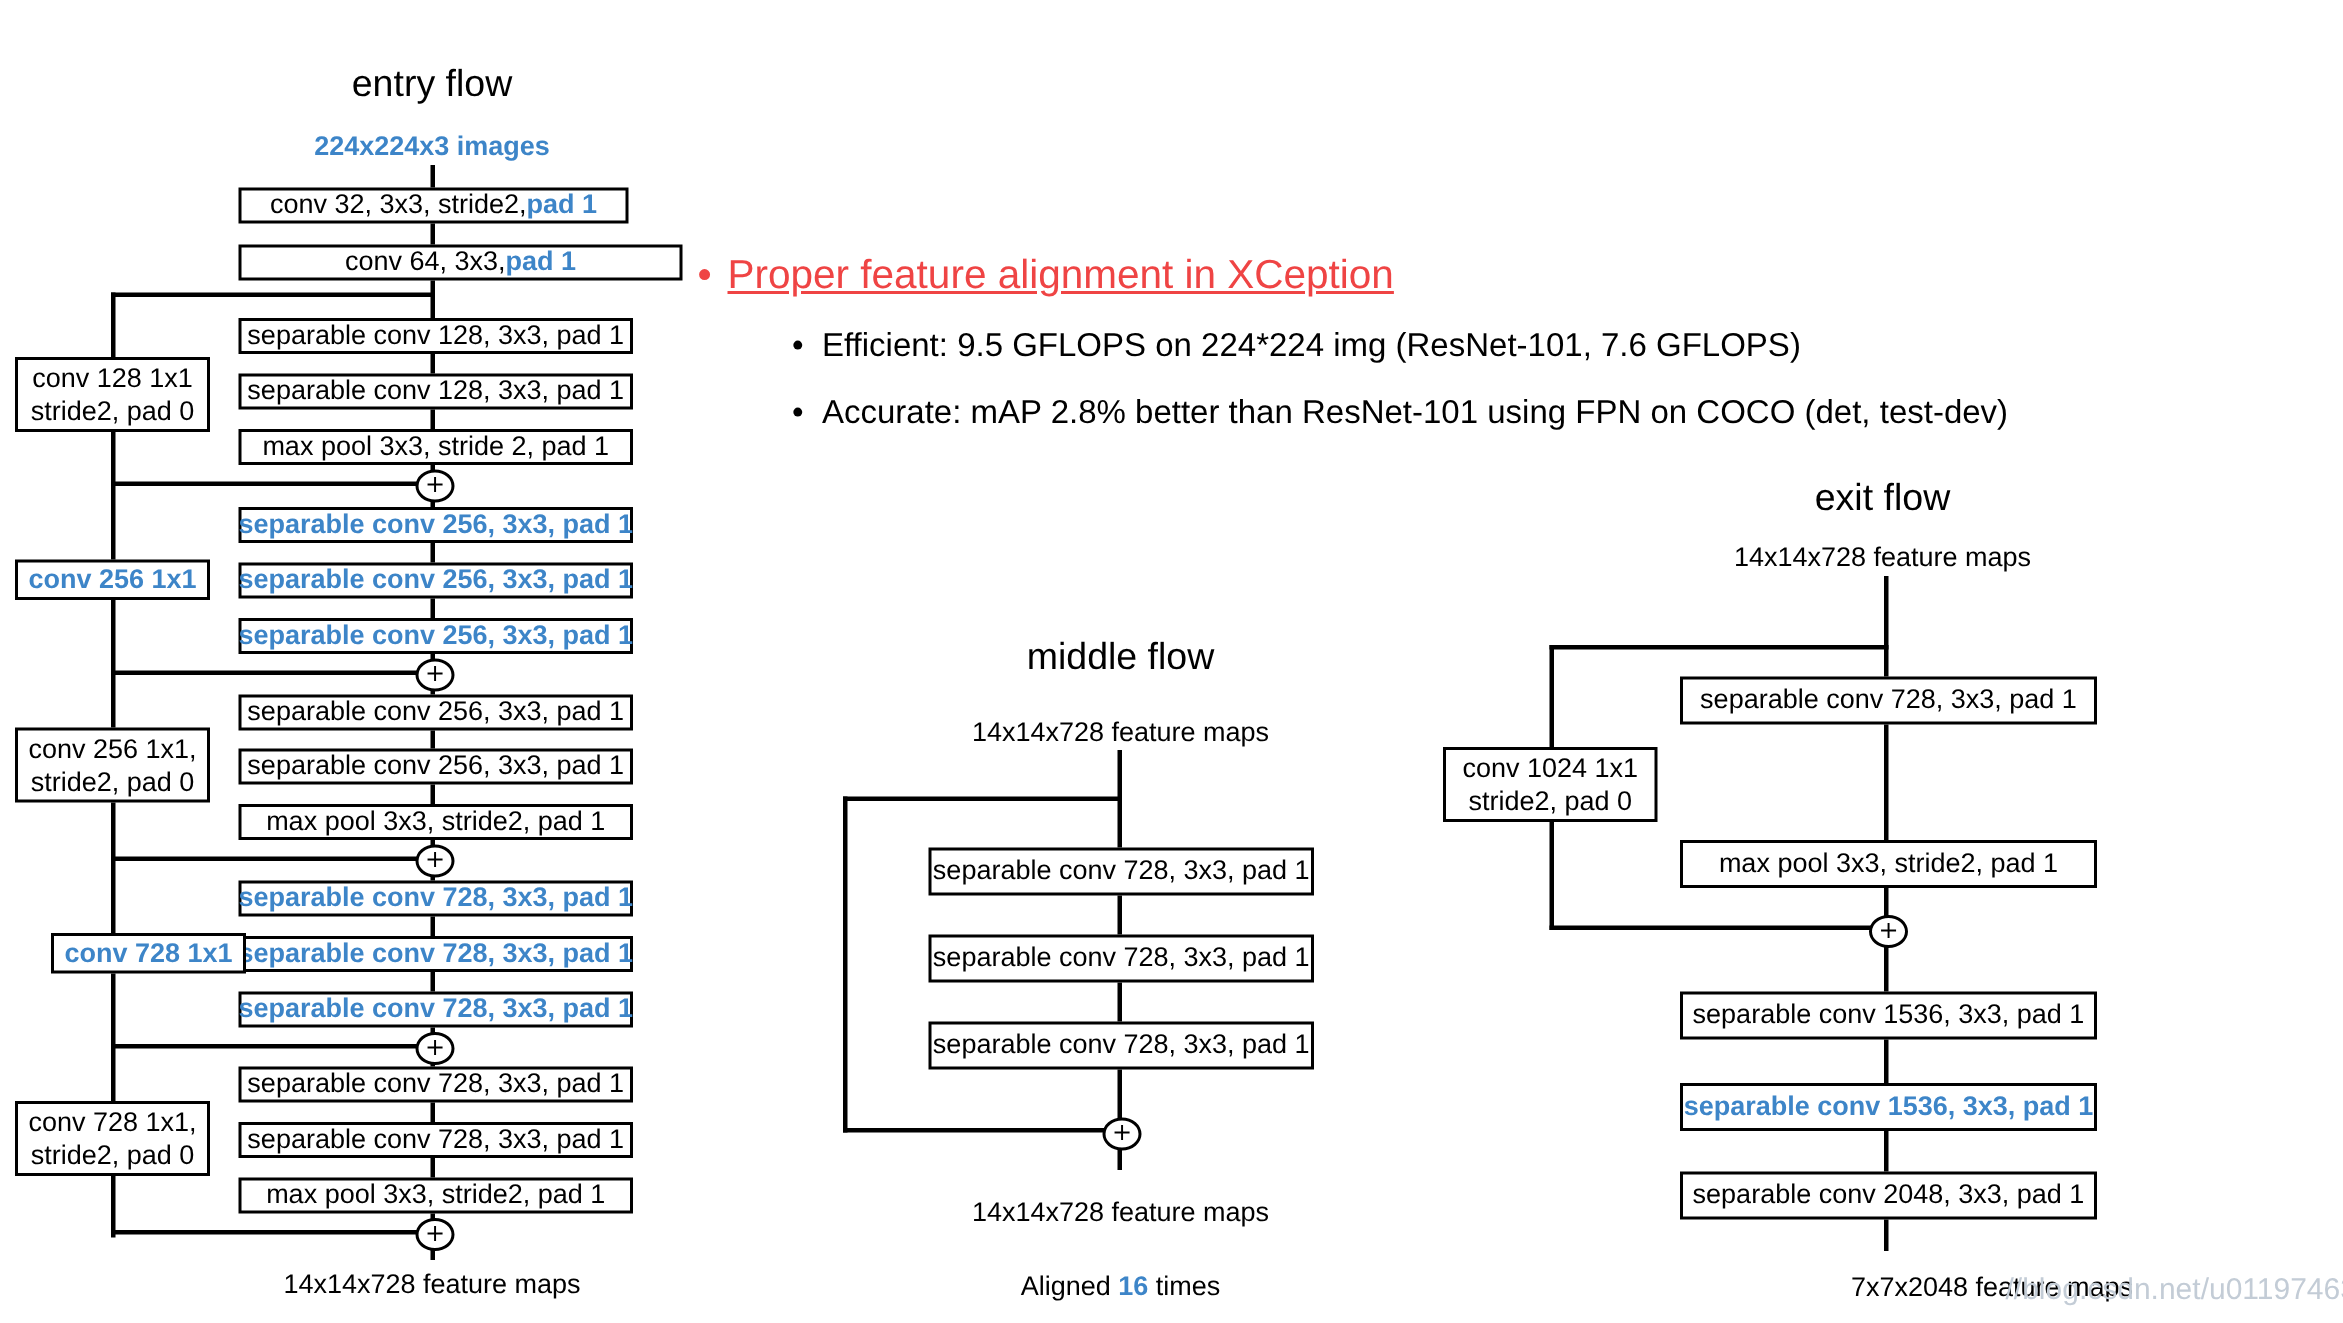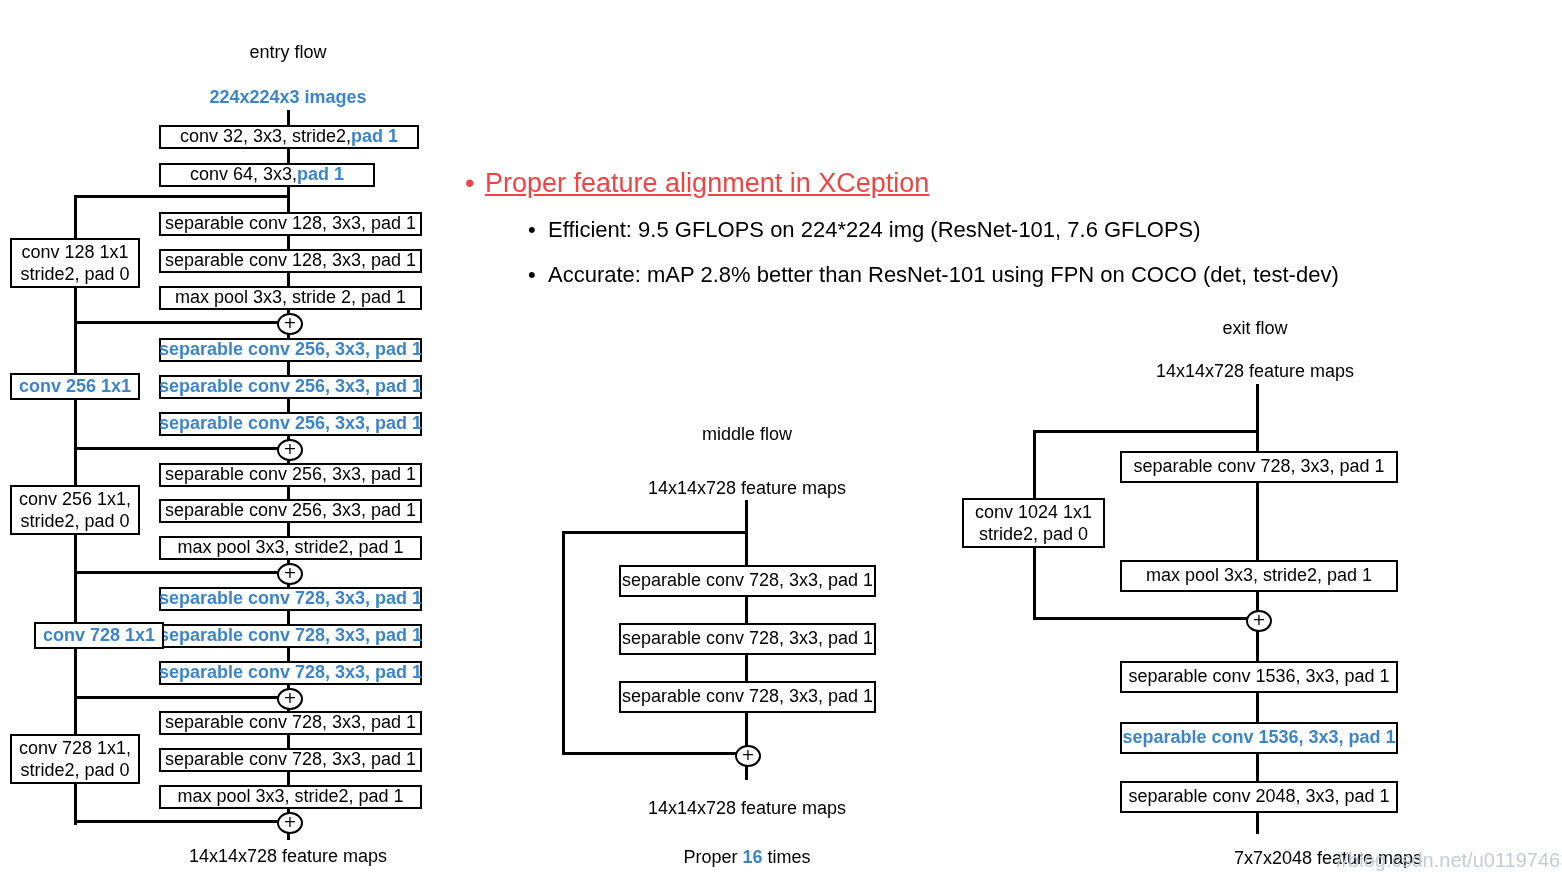--- a/index.html
+++ b/index.html
@@ -10,21 +10,21 @@
     font-family:"Liberation Sans","DejaVu Sans",sans-serif;
     color:#000;
     overflow:hidden;
     position:relative;
   }
   .slide{position:absolute;left:0;top:0;width:1562px;height:882px;}
 
   
   .flow-title{
     position:absolute;
-    font-size:18px;
+    font-size:25px;
     font-weight:400;
     color:#000;
     text-align:center;
     white-space:nowrap;
     transform:translateX(-50%);
   }
 
   
   .caption{
     position:absolute;
@@ -129,21 +129,21 @@
   <div class="flow-title" style="left:288px;top:42px;">entry flow</div>
   <div class="caption blue-bold" style="left:288px;top:87px;">224x224x3 images</div>
 
   <div class="wire vw" style="left:287px;top:110px;height:730px;"></div>
 
   <div class="node" style="left:159px;top:125px;width:260px;height:24px;">
       <span>conv 32, 3x3, stride2, </span>
       <span class="hl">pad 1</span>
     </div>
 
-  <div class="node" style="left:159px;top:163px;width:216px;height:24px;">
+  <div class="node" style="left:159px;top:163px;width:296px;height:24px;">
       <span>conv 64, 3x3, </span>
       <span class="hl">pad 1</span>
     </div>
 
   <div class="node" style="left:159px;top:212px;width:263px;height:24px;">separable conv 128, 3x3, pad 1</div>
   <div class="node" style="left:159px;top:249px;width:263px;height:24px;">separable conv 128, 3x3, pad 1</div>
   <div class="node" style="left:159px;top:286px;width:263px;height:24px;">max pool 3x3, stride 2, pad 1</div>
 
   <div class="plus" style="left:277px;top:313px;">
       <span>+</span>
@@ -225,21 +225,21 @@
       <span>+</span>
     </div>
 
   <div class="wire hw" style="left:562px;top:531px;width:186px;"></div>
   <div class="wire vw" style="left:562px;top:531px;height:224px;"></div>
   <div class="wire hw" style="left:562px;top:752px;width:176px;"></div>
 
   <div class="caption" style="left:747px;top:798px;">14x14x728 feature maps</div>
 
   <div class="caption" style="left:747px;top:847px;">
-    <span>Proper </span><span class="blue-bold" style="color:#3d85c8;font-weight:bold;">16</span><span> times</span>
+    <span>Aligned </span><span class="blue-bold" style="color:#3d85c8;font-weight:bold;">16</span><span> times</span>
   </div>
 
   <div class="flow-title" style="left:1255px;top:318px;">exit flow</div>
   <div class="caption" style="left:1255px;top:361px;">14x14x728 feature maps</div>
 
   <div class="wire vw" style="left:1256px;top:384px;height:450px;"></div>
 
   <div class="node" style="left:1120px;top:451px;width:278px;height:32px;">separable conv 728, 3x3, pad 1</div>
   <div class="node" style="left:1120px;top:560px;width:278px;height:32px;">max pool 3x3, stride2, pad 1</div>
 

